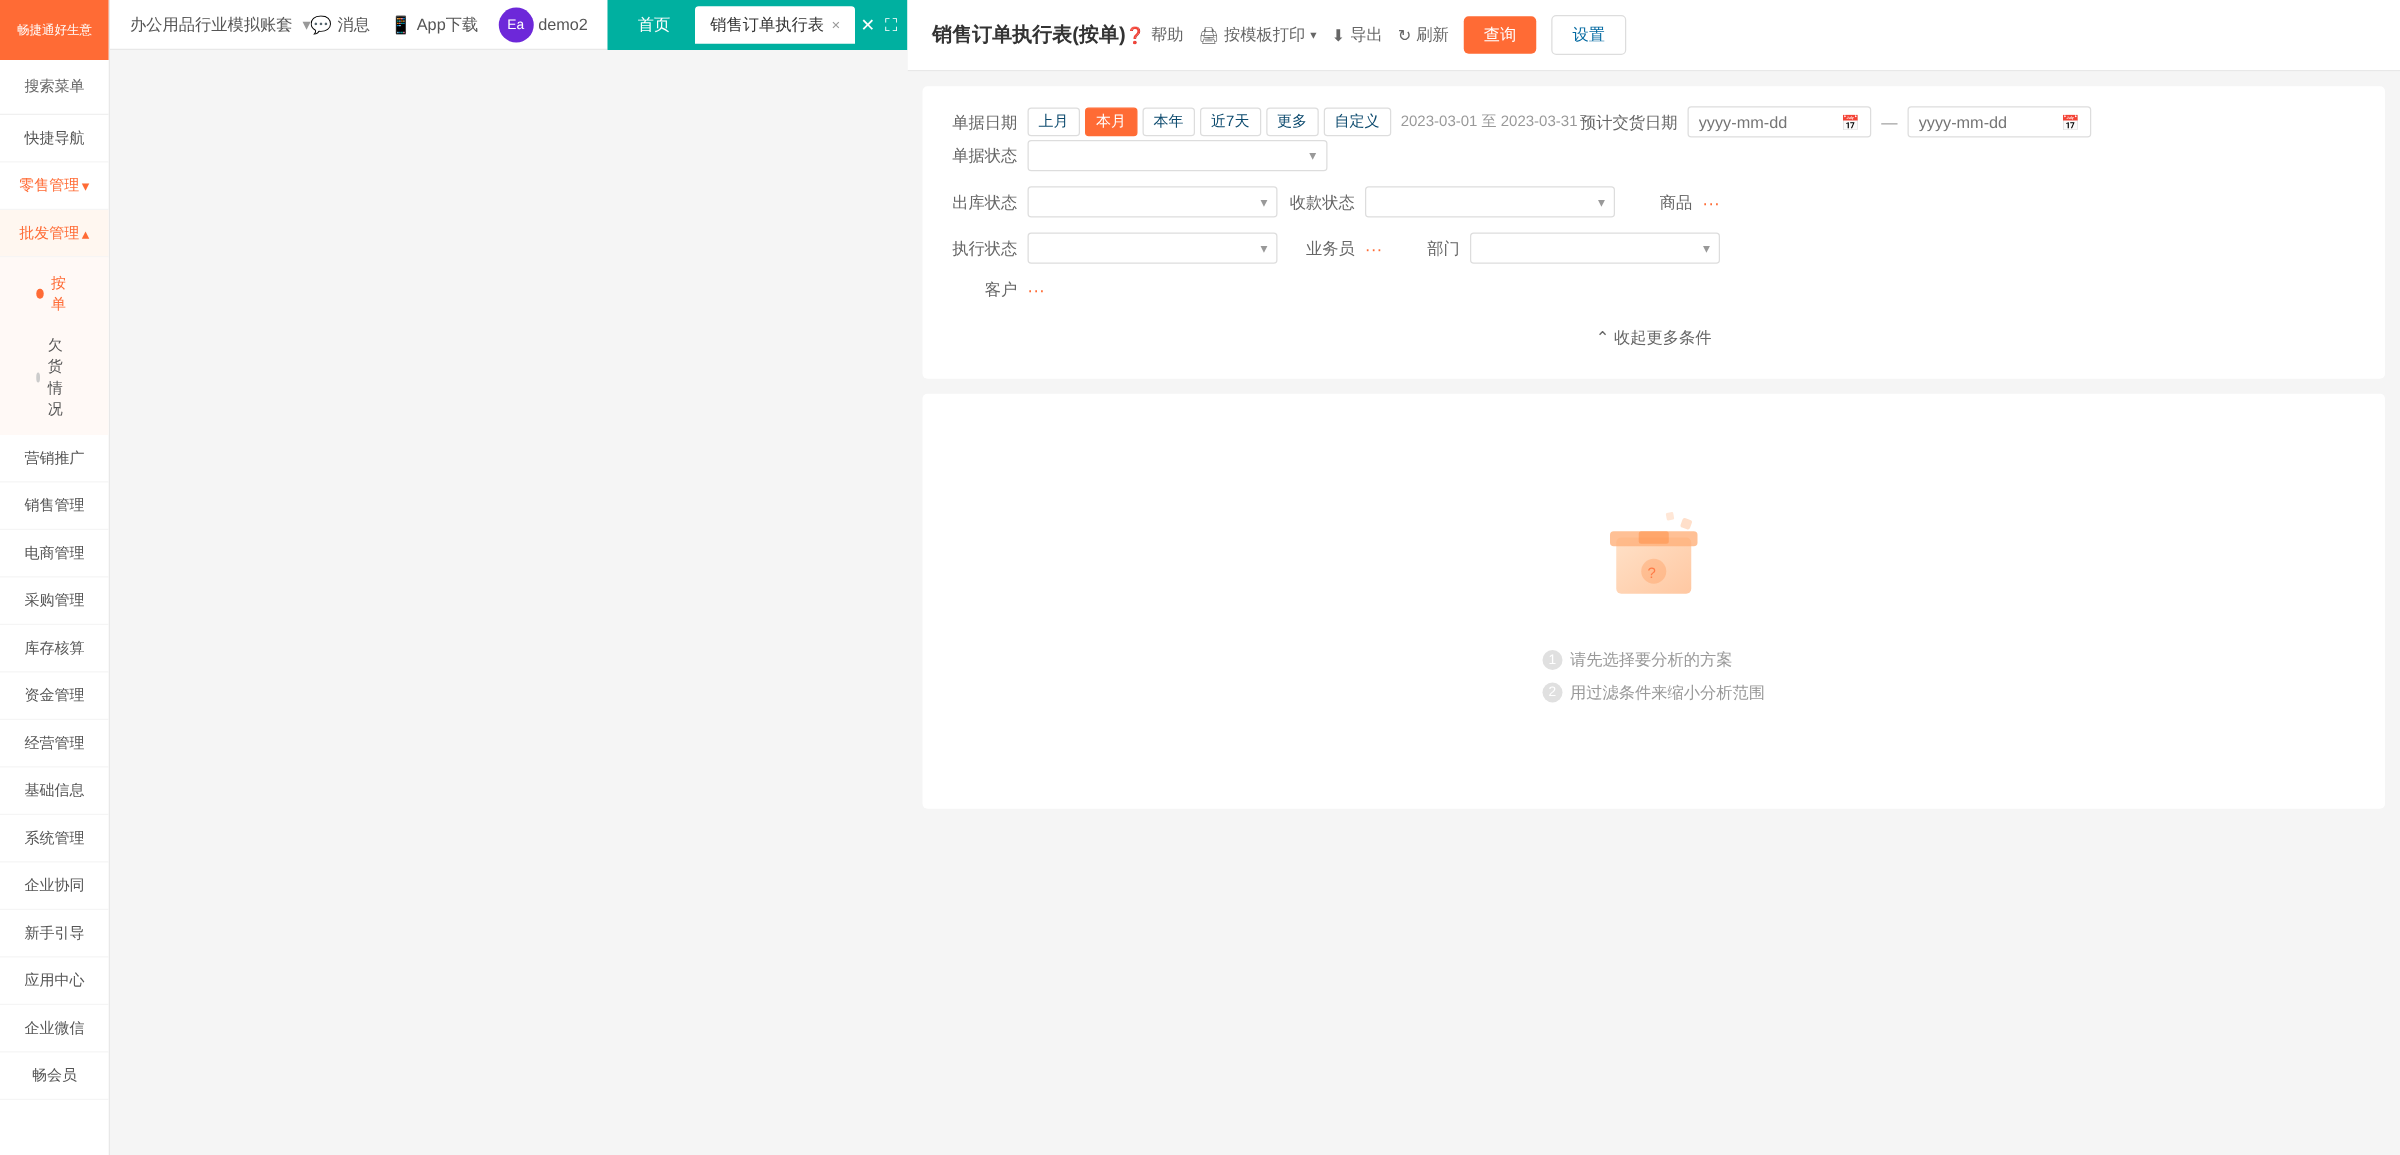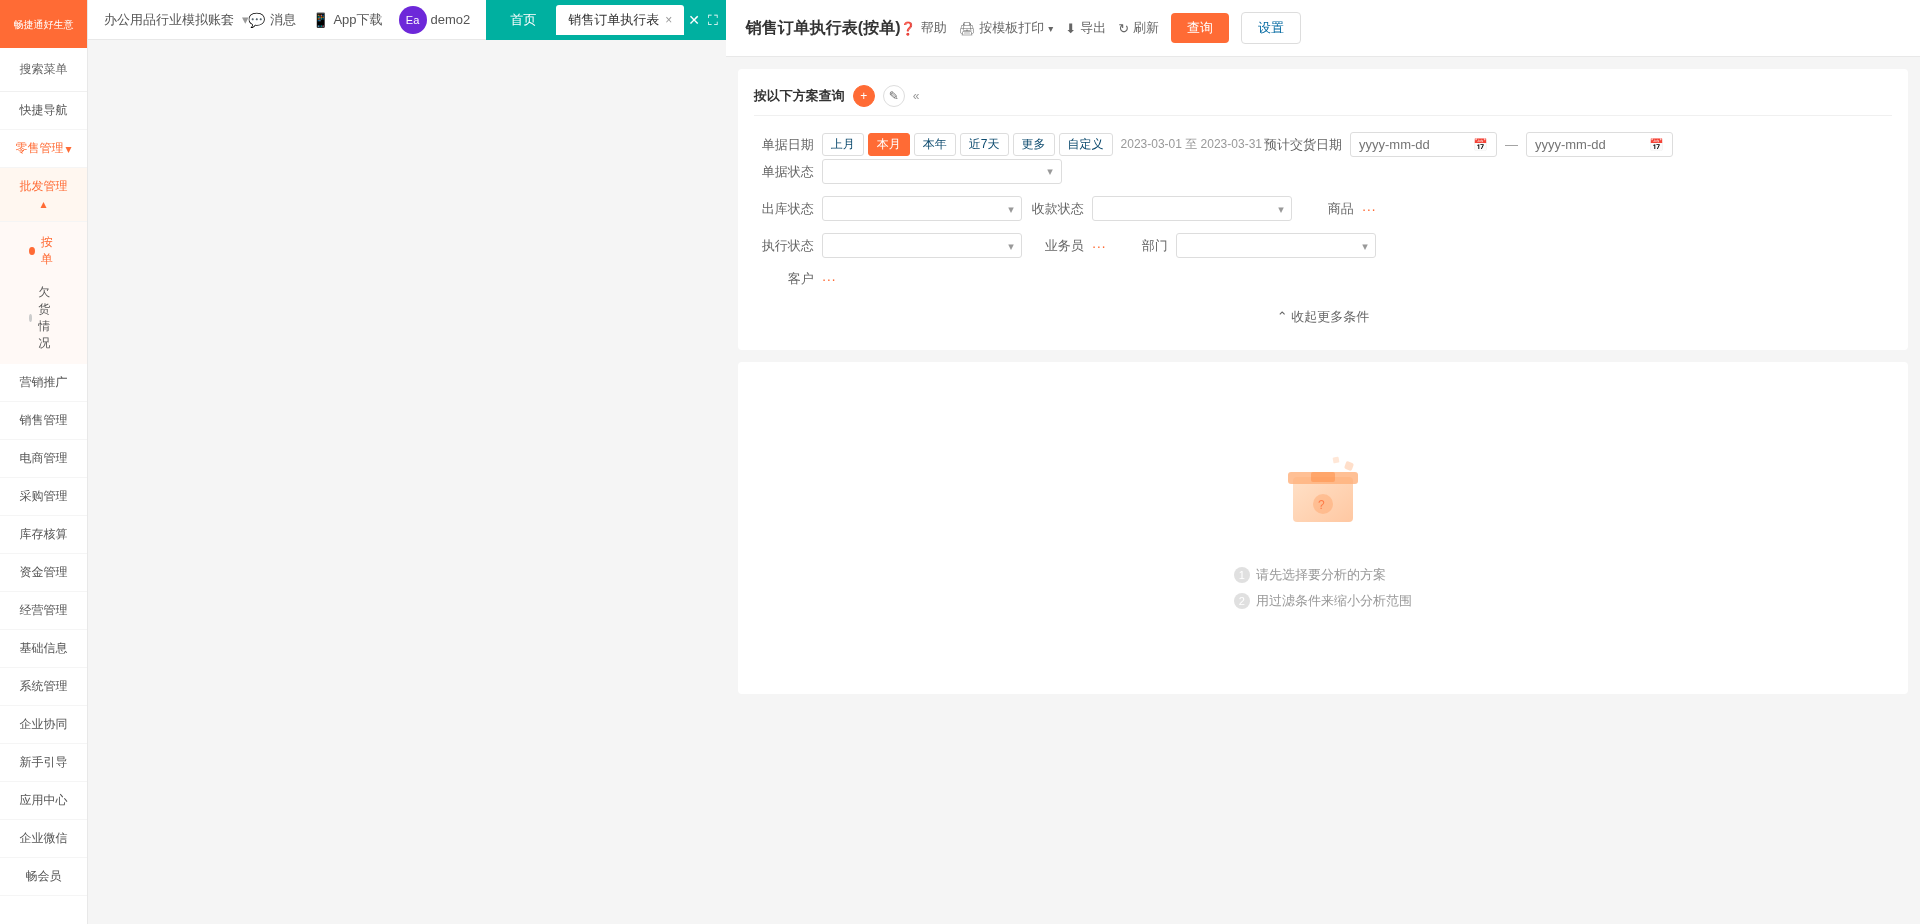--- a/index.html
+++ b/index.html
@@ -109,21 +109,21 @@
 
   <div class="sidebar-item">
     <span>快捷导航</span>
   </div>
 
   <div class="sidebar-item active sidebar-item-with-arrow">
     <span>零售管理</span>
     <span>▾</span>
   </div>
 
-  <div class="sidebar-item sidebar-item-with-arrow" style="background:#fff7f0;color:#ff6b35;flex-direction:column;">
+  <div class="sidebar-item sidebar-item-with-arrow" style="background:#fff7f0;color:#ff6b35;">
     <span>批发管理</span>
     <span>▴</span>
   </div>
 
   <div class="sub-menu">
     <div class="sub-menu-item">
       <span style="width:8px;height:8px;border-radius:50%;background:#ff6b35;display:inline-block;"></span>
       <span>按单</span>
     </div>
     <div class="sub-menu-item regular">
@@ -234,26 +234,20 @@
         <button class="header-action-btn">
           <span>↻</span>
           <span>刷新</span>
         </button>
         <button class="btn-primary">查询</button>
         <button class="btn-default">设置</button>
       </div>
     </div>
 
     <div class="filter-panel">
-      <div class="filter-panel-header">
-        <span class="filter-panel-title">按以下方案查询</span>
-        <button class="filter-icon-btn orange">+</button>
-        <button class="filter-icon-btn">✎</button>
-        <span class="collapse-btn">«</span>
-      </div>
 
       <div class="filter-row">
         <div class="filter-item">
           <span class="filter-label">单据日期</span>
           <div class="date-btn-group">
             <button class="date-btn">上月</button>
             <button class="date-btn active">本月</button>
             <button class="date-btn">本年</button>
             <button class="date-btn">近7天</button>
             <button class="date-btn">更多</button>

